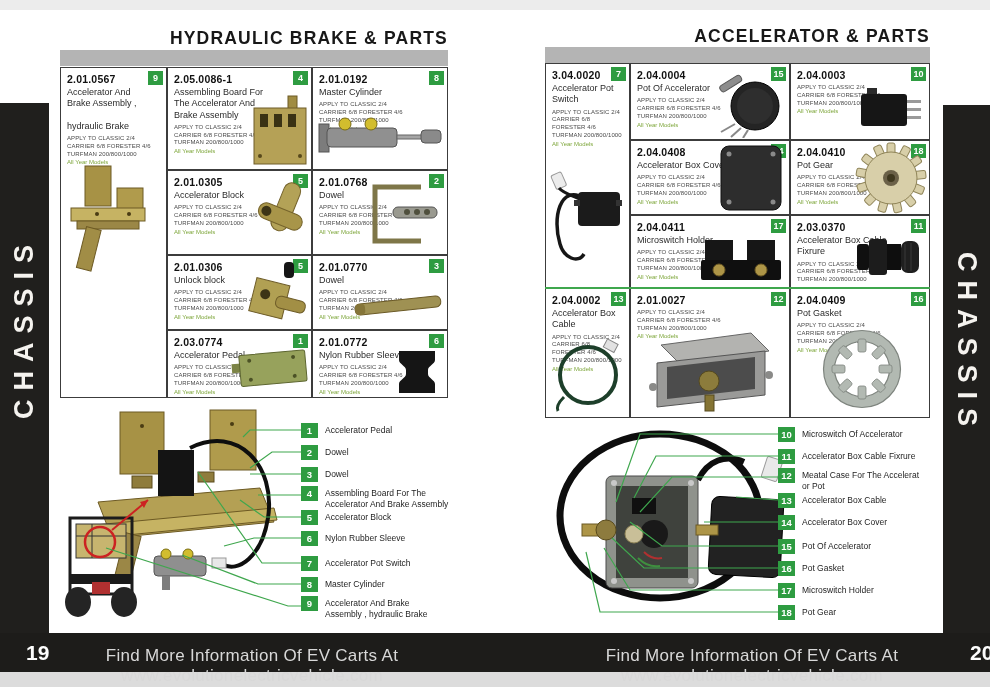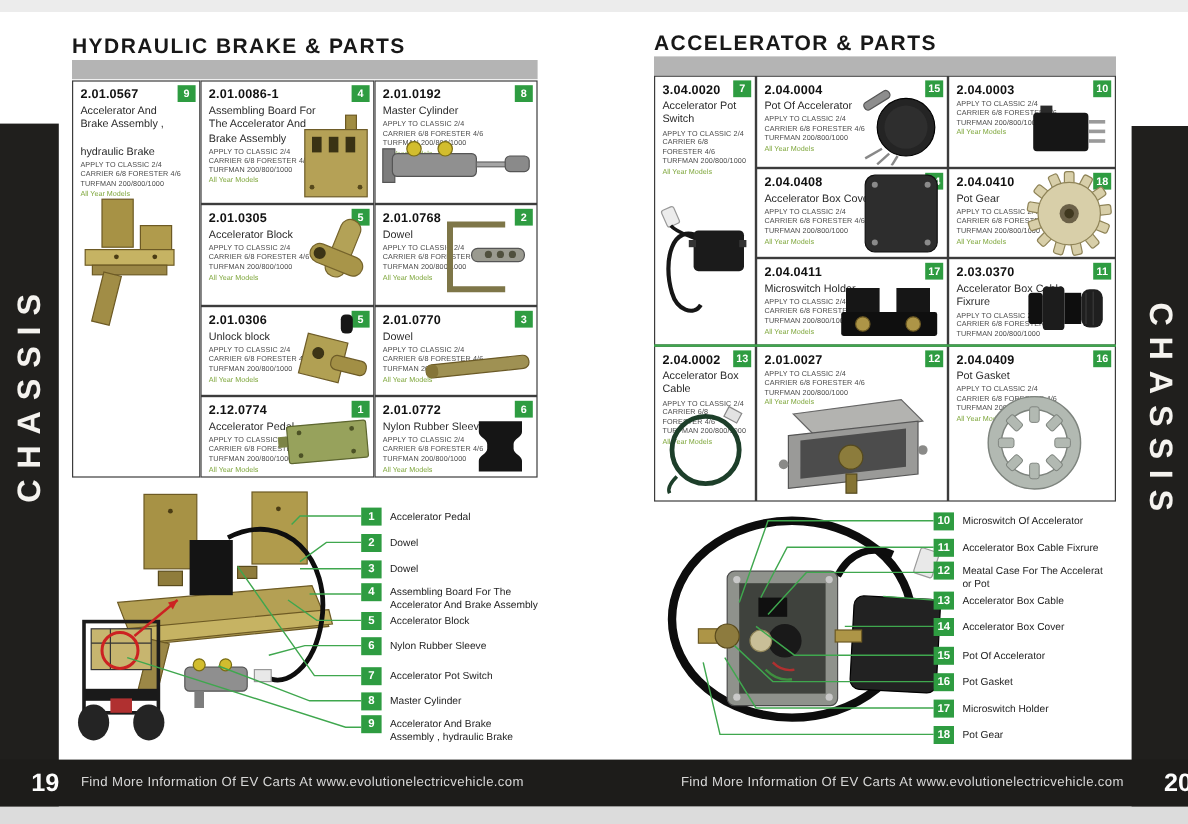--- a/index.html
+++ b/index.html
@@ -16,21 +16,21 @@
   .sidebar{background:#201f1d;display:flex;align-items:center;justify-content:center;}
   .sidebar-left{left:0;top:103px;width:49px;height:569px;}
   .sidebar-right{left:943px;top:105px;width:47px;height:567px;}
   .vert-label{
     color:#f5f3ef;font-weight:bold;font-size:27px;letter-spacing:9px;
     writing-mode:vertical-rl;
   }
   .vert-label.up{transform:rotate(180deg);margin-bottom:120px;}
   .vert-label.down{margin-bottom:90px;}
   
-  .page-title{font-weight:bold;font-size:17.5px;color:#181818;letter-spacing:1.2px;text-align:left;}
+  .page-title{font-weight:bold;font-size:17.5px;color:#181818;letter-spacing:1.2px;text-align:right;}
   .title-left{left:60px;top:28px;width:388px;}
   .title-right{left:545px;top:26px;width:385px;}
   .gray-bar{background:#b4b4b4;}
   .gray-bar-left{left:60px;top:50px;width:388px;height:16px;}
   .gray-bar-right{left:545px;top:47px;width:385px;height:16px;}
   
   .cell{
     background:#fff;border:1px solid #3c3c3c;box-sizing:border-box;
     padding:5px 6px;overflow:hidden;
   }
@@ -49,21 +49,21 @@
   .callout-row{position:absolute;display:flex;align-items:flex-start;}
   .callout-tag{
     min-width:13px;height:15px;padding:0 2px;background:#2e9c41;color:#fff;
     font-weight:bold;font-size:9.5px;display:flex;align-items:center;justify-content:center;
     flex:0 0 auto;
   }
   .callout-label{font-size:8.5px;color:#1d1d1d;margin-left:7px;margin-top:2px;line-height:1.25;white-space:pre-line;}
   
   .footer-bar{left:0;top:633px;width:990px;height:39px;background:#1d1c1a;}
   .page-num{color:#fdfdfd;font-weight:bold;font-size:21px;top:641px;}
-  .footer-text{color:#d8d8d8;font-size:11px;top:646px;letter-spacing:.3px;}
+  .footer-text{color:#d8d8d8;font-size:17px;top:646px;letter-spacing:.3px;}
   svg{display:block;}
 </style>
 </head>
 <body>
 
 <div class="abs top-strip"></div>
 <div class="abs bottom-strip"></div>
 
 <div class="abs sidebar sidebar-left">
   <span class="vert-label up">CHASSIS</span>
@@ -96,21 +96,21 @@
     <g transform="rotate(14 22 86)">
         <rect x="14" y="64" width="15" height="42" fill="#a18d46" stroke="#6d5a24"></rect>
       </g>
     <circle cx="30" cy="50" r="2" fill="#4a3c14"></circle>
       <circle cx="62" cy="50" r="2" fill="#4a3c14"></circle>
   </svg>
 </div>
 
 <div class="abs cell" style="left:167px;top:67px;width:145px;height:103px">
   <span class="tag">4</span>
-  <div class="sku">2.01.0086-1</div>
+  <div class="sku">2.05.0086-1</div>
   <div class="pname">Assembling Board For
 The Accelerator And
 Brake Assembly</div>
   <div class="apply">APPLY TO    CLASSIC 2/4
 CARRIER 6/8 FORESTER 4/6
 TURFMAN 200/800/1000</div>
   <div class="allyear">All Year Models</div>
   <svg class="part-img" style="left:82px;top:26px" width="60" height="74" viewBox="0 0 60 74">
     <rect x="38" y="2" width="9" height="16" fill="#a08c42" stroke="#6d5a24"></rect>
     <rect x="4" y="14" width="52" height="56" fill="#b5a156" stroke="#6e5c28"></rect>
@@ -203,21 +203,21 @@
   <svg class="part-img" style="left:38px;top:28px" width="95" height="44" viewBox="0 0 95 44">
     <g transform="rotate(-6 47 22)">
       <rect x="4" y="16" width="86" height="11" rx="5" fill="#9f9153" stroke="#6b5a26"></rect>
       <rect x="4" y="16" width="10" height="11" rx="4" fill="#857539"></rect>
     </g>
   </svg>
 </div>
 
 <div class="abs cell" style="left:167px;top:330px;width:145px;height:68px">
   <span class="tag">1</span>
-  <div class="sku">2.12.0774</div>
+  <div class="sku">2.03.0774</div>
   <div class="pname">Accelerator Pedal</div>
   <div class="apply">APPLY TO    CLASSIC 2/4
 CARRIER 6/8 FORESTER 4/6
 TURFMAN 200/800/1000</div>
   <div class="allyear">All Year Models</div>
   <svg class="part-img" style="left:62px;top:10px" width="80" height="55" viewBox="0 0 80 55">
     <g transform="rotate(-5 40 28)">
       <rect x="2" y="20" width="10" height="9" fill="#7c8446"></rect>
       <rect x="10" y="12" width="66" height="31" rx="2" fill="#97a25c" stroke="#5d6630"></rect>
       <circle cx="20" cy="18" r="2" fill="#4c5226"></circle>

